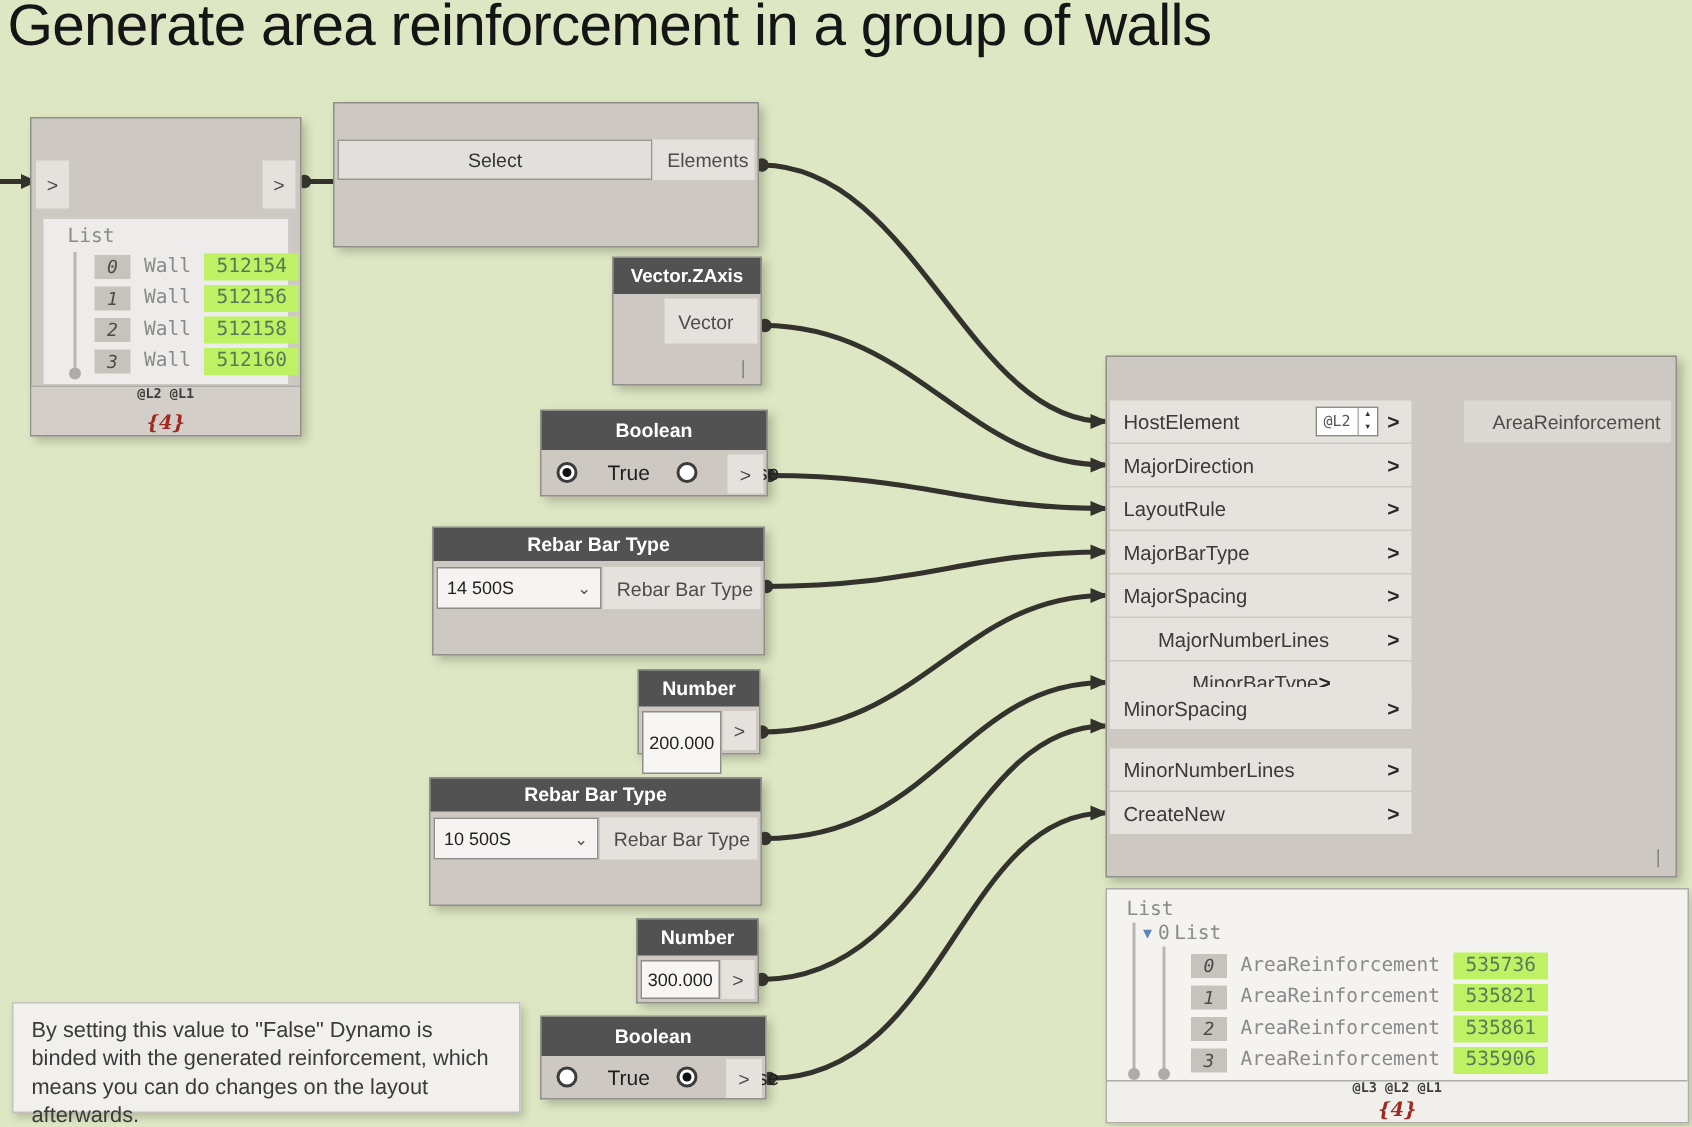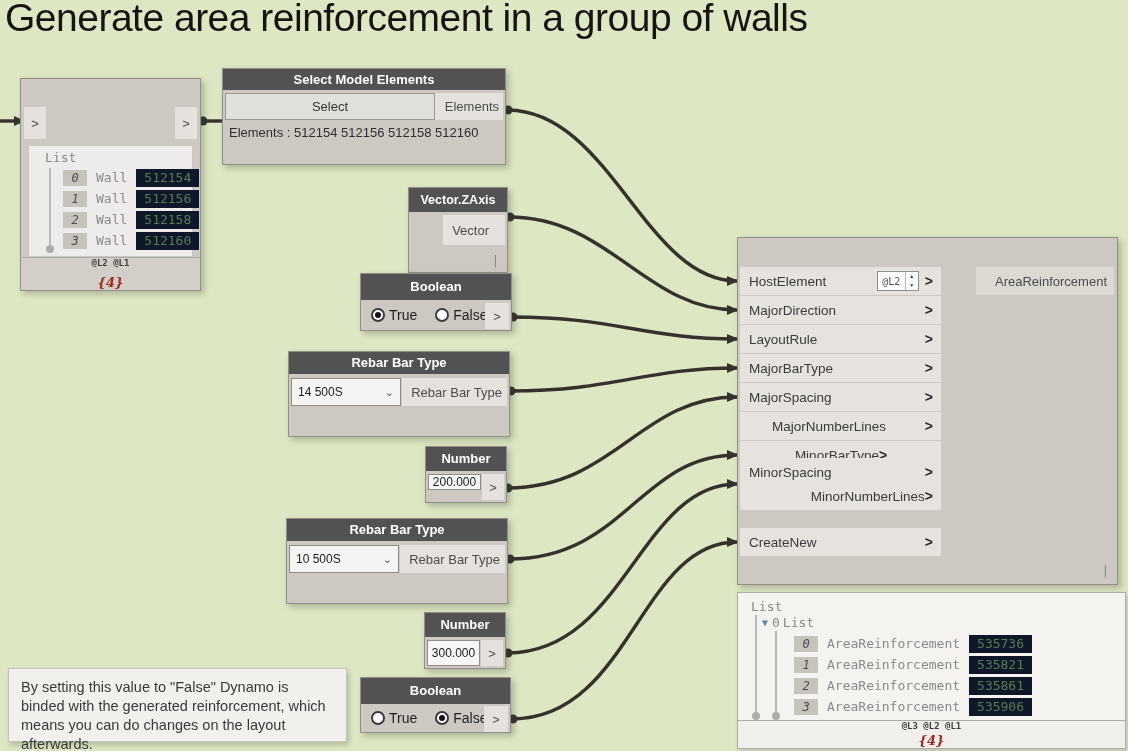--- a/index.html
+++ b/index.html
@@ -41,21 +41,21 @@
   .tree-line{position:absolute;width:2px;background:#b9b7b2;}
   .tree-dot{position:absolute;width:8px;height:8px;border-radius:50%;background:#aeaca7;}
   .pv-row{display:flex;align-items:center;gap:9px;height:21px;}
   .idx-badge{
     background:#c6c3bd;color:#4b4b4b;font-style:italic;
     font-size:12px;min-width:24px;text-align:center;line-height:16px;
     font-family:"DejaVu Sans Mono",monospace;
   }
   .pv-type{color:#8a8a8a;}
   .val-green{
-    background:#0f172a;color:#597a57;padding:0 8px;line-height:18px;font-size:13px;
+    background:#bef264;color:#597a57;padding:0 8px;line-height:18px;font-size:13px;
   }
   .node-footer{
     position:absolute;left:0;right:0;bottom:0;border-top:1px solid #aeaca6;
     background:#d3cfc8;display:flex;align-items:center;justify-content:space-between;
     padding:0 10px;box-sizing:border-box;flex-direction:column;
   }
   .lvl-tags{font-family:"DejaVu Sans Mono",monospace;font-size:9px;font-weight:bold;color:#3d3d3d;}
   .count{color:#9e2a21;font-style:italic;font-weight:bold;font-size:13px;font-family:"DejaVu Serif",serif;}
   
   .ui-btn{
@@ -67,21 +67,21 @@
     background:#f7f6f4;border:1px solid #8f8d88;color:#222;font-size:12px;
     display:flex;align-items:center;justify-content:center;box-sizing:border-box;
   }
   .dropdown{
     background:#f5f4f2;border:1px solid #8f8d88;color:#222;font-size:12px;
     display:flex;align-items:center;justify-content:space-between;
     padding:0 6px;box-sizing:border-box;
   }
   .dd-chev{color:#555;font-size:11px;}
   .radio-row{display:flex;align-items:center;height:30px;padding-left:10px;gap:18px;font-size:14px;color:#1e1e1e;}
-  .radio{display:flex;align-items:center;gap:4px;}
+  .radio{display:flex;align-items:center;gap:20px;}
   .rb{width:14px;height:14px;border-radius:50%;border:2px solid #3c3c3c;background:#fff;box-sizing:border-box;position:relative;}
   .rb.on::after{content:"";position:absolute;left:2px;top:2px;width:6px;height:6px;border-radius:50%;background:#111;}
   .out-chip{
     position:absolute;background:#e5e2dd;color:#4c4c4c;font-size:13px;
     display:flex;align-items:center;justify-content:center;box-sizing:border-box;
   }
   
   .in-row{
     position:absolute;left:2px;width:201px;height:28px;background:#e6e3de;
     display:flex;align-items:center;justify-content:space-between;
@@ -176,27 +176,25 @@
       </div>
     </div>
   </div>
   <div class="node-footer" style="height:33px;">
     <span class="lvl-tags">@L2 @L1</span>
     <span class="count">{4}</span>
   </div>
 </div>
 
 <div class="node" style="left:222px;top:68px;width:284px;height:97px;">
-  <div class="node-header" style="height:21px;line-height:21px;">Select Model Elements</div>
   <div class="ui-btn" style="position:absolute;left:2px;top:24px;width:210px;height:27px;">Select</div>
   <div class="portbox" style="position:absolute;right:2px;top:24px;width:68px;height:27px;justify-content:flex-end;padding-right:4px;">Elements</div>
-  <div style="position:absolute;left:6px;top:56px;right:6px;font-size:13px;color:#2e2e2e;line-height:1.25;">Elements : 512154 512156 512158 512160</div>
-</div>
-
-<div class="node" style="left:408px;top:187px;width:100px;height:86px;">
+</div>
+
+<div class="node" style="left:408px;top:171px;width:100px;height:86px;">
   <div class="node-header" style="font-size:12.5px;">Vector.ZAxis</div>
   <div class="portbox" style="position:absolute;right:2px;top:27px;width:62px;height:30px;justify-content:flex-end;padding-right:16px;">Vector</div>
   <div class="lacing">|</div>
 </div>
 
 <div class="node" style="left:360px;top:273px;width:152px;height:58px;">
   <div class="node-header" style="height:26px;line-height:26px;">Boolean</div>
   <div class="radio-row">
     <span class="radio">
       <span class="rb on"></span>
@@ -214,21 +212,21 @@
   <div class="node-header" style="height:22px;line-height:22px;">Rebar Bar Type</div>
   <div class="dropdown" style="position:absolute;left:2px;top:26px;width:110px;height:28px;">
     <span>14 500S</span>
     <span class="dd-chev">⌄</span>
   </div>
   <div class="portbox" style="position:absolute;right:2px;top:26px;width:105px;height:28px;justify-content:flex-end;padding-right:5px;">Rebar Bar Type</div>
 </div>
 
 <div class="node" style="left:425px;top:446px;width:82px;height:57px;">
   <div class="node-header">Number</div>
-  <div class="ui-field" style="position:absolute;left:2px;top:27px;width:53px;height:16px;">200.000</div>
+  <div class="ui-field" style="position:absolute;left:2px;top:27px;width:53px;height:42px;">200.000</div>
   <div class="out-chip" style="right:2px;top:27px;width:22px;height:26px;">&gt;</div>
 </div>
 
 <div class="node" style="left:286px;top:518px;width:222px;height:86px;">
   <div class="node-header" style="height:22px;line-height:22px;">Rebar Bar Type</div>
   <div class="dropdown" style="position:absolute;left:2px;top:26px;width:110px;height:28px;">
     <span>10 500S</span>
     <span class="dd-chev">⌄</span>
   </div>
   <div class="portbox" style="position:absolute;right:2px;top:26px;width:105px;height:28px;justify-content:flex-end;padding-right:5px;">Rebar Bar Type</div>
@@ -289,21 +287,21 @@
     <span class="in-chev">&gt;</span>
   </div>
   <div class="in-row" style="top:203px;justify-content:center;">
     <span>MinorBarType</span>
     <span class="in-chev">&gt;</span>
   </div>
   <div class="in-row" style="top:220px;">
     <span>MinorSpacing</span>
     <span class="in-chev">&gt;</span>
   </div>
-  <div class="in-row" style="top:244px;justify-content:flex-end;">
+  <div class="in-row" style="top:261px;">
     <span>MinorNumberLines</span>
     <span class="in-chev">&gt;</span>
   </div>
   <div class="in-row" style="top:290px;">
     <span>CreateNew</span>
     <span class="in-chev">&gt;</span>
   </div>
 
   <div class="portbox" style="position:absolute;right:3px;top:29px;width:138px;height:28px;justify-content:flex-end;padding-right:7px;background:#dcd9d3;">AreaReinforcement</div>
   <div class="lacing" style="bottom:6px;">|</div>

